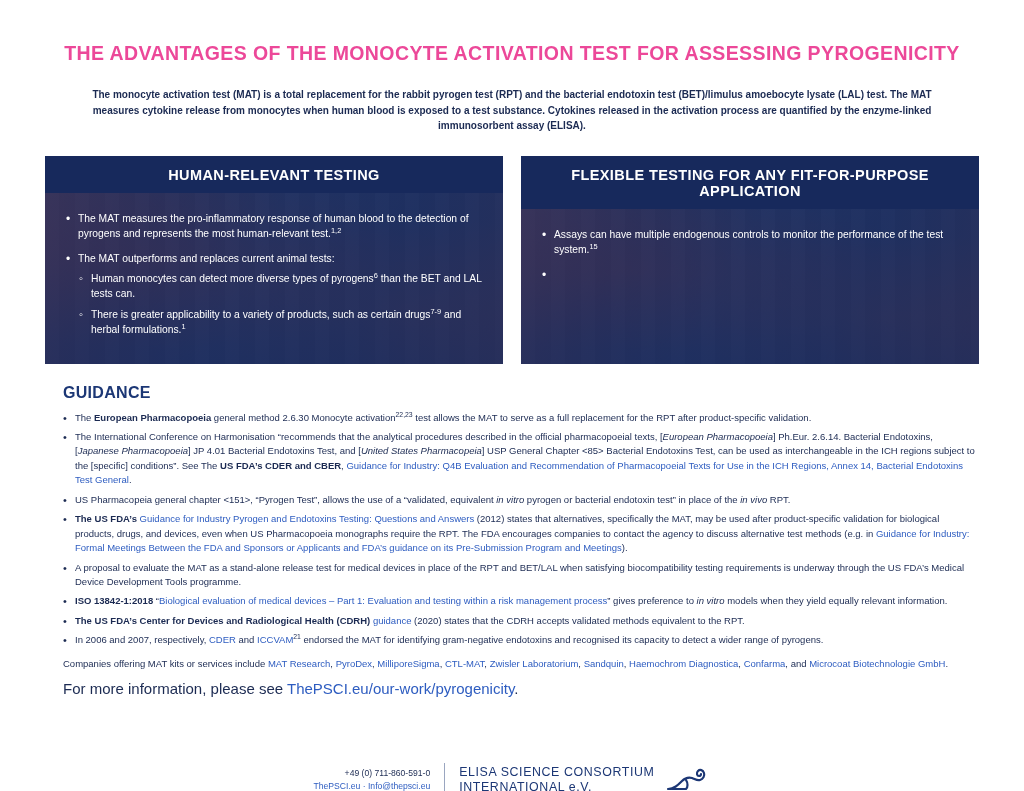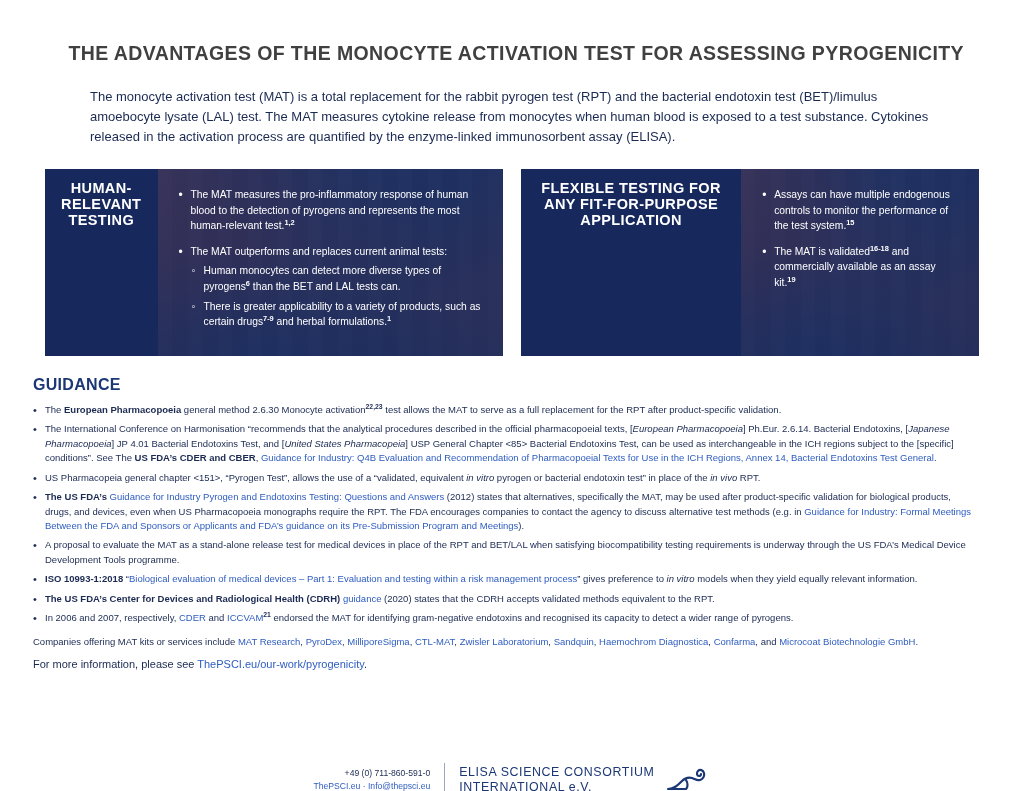--- a/index.html
+++ b/index.html
@@ -9,49 +9,51 @@
     background:#ffffff;
     font-family:"Liberation Sans", sans-serif;
     color:#1b2a52;
     position:relative;
     overflow:hidden;
   }
   .page { position:relative; width:1024px; height:791px; }
 
   
   .title {
-    text-align:right;
-    color:#404040;
+    text-align:center;
+    color:#ec4899;
     font-size:19.5px;
     font-weight:bold;
     letter-spacing:0.4px;
     margin:42px 60px 0 60px;
     text-transform:uppercase;
   }
 
   .intro {
     margin:22px 90px 0 90px;
-    font-size:13px;
+    text-align:center;
+    font-size:10px;
     line-height:1.55;
     color:#1b2a52;
+    font-weight:bold;
   }
 
   
   .panels {
     position:relative;
     margin:22px 45px 0 45px;
     display:flex;
     gap:18px;
     align-items:stretch;
   }
   .panel {
     flex:1 1 0;
     position:relative;
     display:flex;
-    flex-direction:row;
+    flex-direction:column;
   }
   .panel-head {
     background:#17295c;
     color:#ffffff;
     text-align:center;
     font-size:14.5px;
     font-weight:bold;
     letter-spacing:0.4px;
     padding:11px 8px 10px 8px;
     text-transform:uppercase;
@@ -101,24 +103,24 @@
   ul.lvl2 > li {
     position:relative;
     padding-left:13px;
     margin-bottom:5px;
   }
   ul.lvl2 > li::before {
     content:"\25E6";
     position:absolute; left:1px; top:-1px;
     font-size:11px;
   }
-  sup { font-size:72%; vertical-align:super; line-height:0;font-weight:bold; }
-
-  
-  .guidance-wrap { margin:20px 45px 0 33px; }
+  sup { font-size:72%; vertical-align:super; line-height:0; }
+
+  
+  .guidance-wrap { margin:20px 45px 0 63px; }
   .guidance-title {
     color:#1c3775;
     font-size:16px;
     font-weight:bold;
     letter-spacing:0.3px;
     margin-bottom:9px;
     text-transform:uppercase;
   }
   ul.guid { list-style:none; margin:0; padding:0; }
   ul.guid > li {
@@ -138,21 +140,21 @@
   .lnk { color:#2d5cc0; }
   .b { font-weight:bold; }
   .i { font-style:italic; }
 
   .note {
     font-size:9.5px;
     line-height:1.5;
     margin-top:9px;
     color:#1b2a52;
   }
-  .note2 { font-size:11px; margin-top:9px; color:#1b2a52; }
+  .note2 { font-size:15px; margin-top:9px; color:#1b2a52; }
 
   
   .footer {
     position:absolute;
     left:0; right:0; bottom:36px;
     display:flex;
     justify-content:center;
     align-items:center;
     gap:14px;
   }
@@ -209,38 +211,37 @@
 
     <div class="panel">
       <div class="panel-head">Flexible testing for any fit-for-purpose application</div>
       <div class="panel-body">
         <div class="panel-inner">
           <ul class="lvl1">
             <li>
               <span>Assays can have multiple endogenous controls to monitor the performance of the test system.<sup>15</sup></span>
             </li>
             <li>
-              <span>The MAT is validated<sup>16-18</sup> and commercially available as an assay kit.<sup>19</sup></span>
             </li>
           </ul>
         </div>
       </div>
     </div>
 
   </div>
 
   <div class="guidance-wrap">
     <div class="guidance-title">Guidance</div>
     <ul class="guid">
       <li>The <span class="b">European Pharmacopoeia</span> general method 2.6.30 Monocyte activation<sup>22,23</sup> test allows the MAT to serve as a full replacement for the RPT after product-specific validation.</li>
       <li>The International Conference on Harmonisation “recommends that the analytical procedures described in the official pharmacopoeial texts, [<span class="i">European Pharmacopoeia</span>] Ph.Eur. 2.6.14. Bacterial Endotoxins, [<span class="i">Japanese Pharmacopoeia</span>] JP 4.01 Bacterial Endotoxins Test, and [<span class="i">United States Pharmacopeia</span>] USP General Chapter &lt;85&gt; Bacterial Endotoxins Test, can be used as interchangeable in the ICH regions subject to the [specific] conditions”. See The <span class="b">US FDA’s CDER and CBER</span>, <a class="lnk">Guidance for Industry: Q4B Evaluation and Recommendation of Pharmacopoeial Texts for Use in the ICH Regions, Annex 14, Bacterial Endotoxins Test General</a>.</li>
       <li>US Pharmacopeia general chapter &lt;151&gt;, “Pyrogen Test”, allows the use of a “validated, equivalent <span class="i">in vitro</span> pyrogen or bacterial endotoxin test” in place of the <span class="i">in vivo</span> RPT.</li>
       <li><span class="b">The US FDA’s</span> <a class="lnk">Guidance for Industry Pyrogen and Endotoxins Testing: Questions and Answers</a> (2012) states that alternatives, specifically the MAT, may be used after product-specific validation for biological products, drugs, and devices, even when US Pharmacopoeia monographs require the RPT. The FDA encourages companies to contact the agency to discuss alternative test methods (e.g. in <a class="lnk">Guidance for Industry: Formal Meetings Between the FDA and Sponsors or Applicants and FDA’s guidance on its Pre-Submission Program and Meetings</a>).</li>
       <li>A proposal to evaluate the MAT as a stand-alone release test for medical devices in place of the RPT and BET/LAL when satisfying biocompatibility testing requirements is underway through the US FDA’s Medical Device Development Tools programme.</li>
-      <li><span class="b">ISO 10993-1:2018</span> “<a class="lnk">Biological evaluation of medical devices – Part 1: Evaluation and testing within a risk management process</a>” gives preference to <span class="i">in vitro</span> models when they yield equally relevant information.</li>
+      <li><span class="b">ISO 13842-1:2018</span> “<a class="lnk">Biological evaluation of medical devices – Part 1: Evaluation and testing within a risk management process</a>” gives preference to <span class="i">in vitro</span> models when they yield equally relevant information.</li>
       <li><span class="b">The US FDA’s Center for Devices and Radiological Health (CDRH)</span> <a class="lnk">guidance</a> (2020) states that the CDRH accepts validated methods equivalent to the RPT.</li>
       <li>In 2006 and 2007, respectively, <a class="lnk">CDER</a> and <a class="lnk">ICCVAM</a><sup>21</sup> endorsed the MAT for identifying gram-negative endotoxins and recognised its capacity to detect a wider range of pyrogens.</li>
     </ul>
     <p class="note">Companies offering MAT kits or services include <a class="lnk">MAT Research</a>, <a class="lnk">PyroDex</a>, <a class="lnk">MilliporeSigma</a>, <a class="lnk">CTL-MAT</a>, <a class="lnk">Zwisler Laboratorium</a>, <a class="lnk">Sandquin</a>, <a class="lnk">Haemochrom Diagnostica</a>, <a class="lnk">Confarma</a>, and <a class="lnk">Microcoat Biotechnologie GmbH</a>.</p>
     <p class="note2">For more information, please see <a class="lnk">ThePSCI.eu/our-work/pyrogenicity</a>.</p>
   </div>
 
   <div class="footer">
     <div class="footer-contact">
       <div>+49 (0) 711-860-591-0</div>

